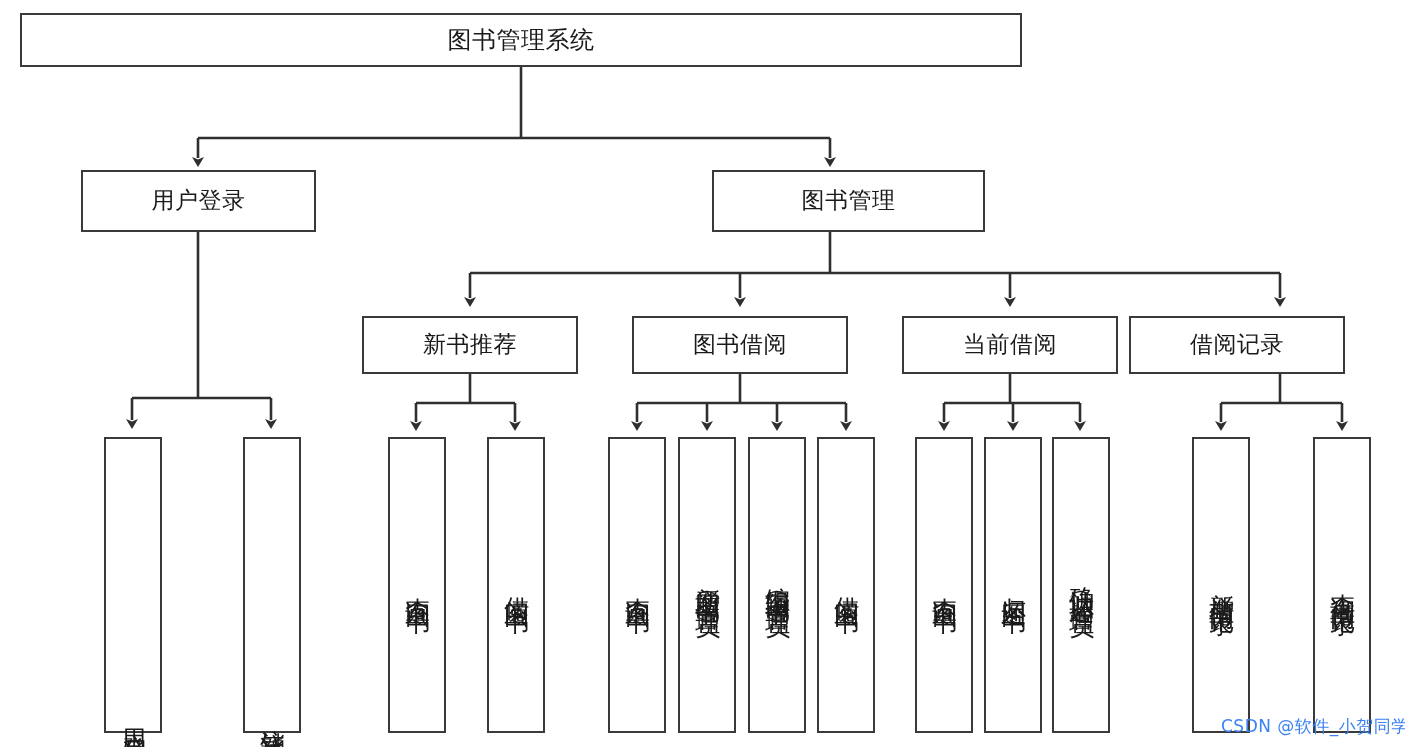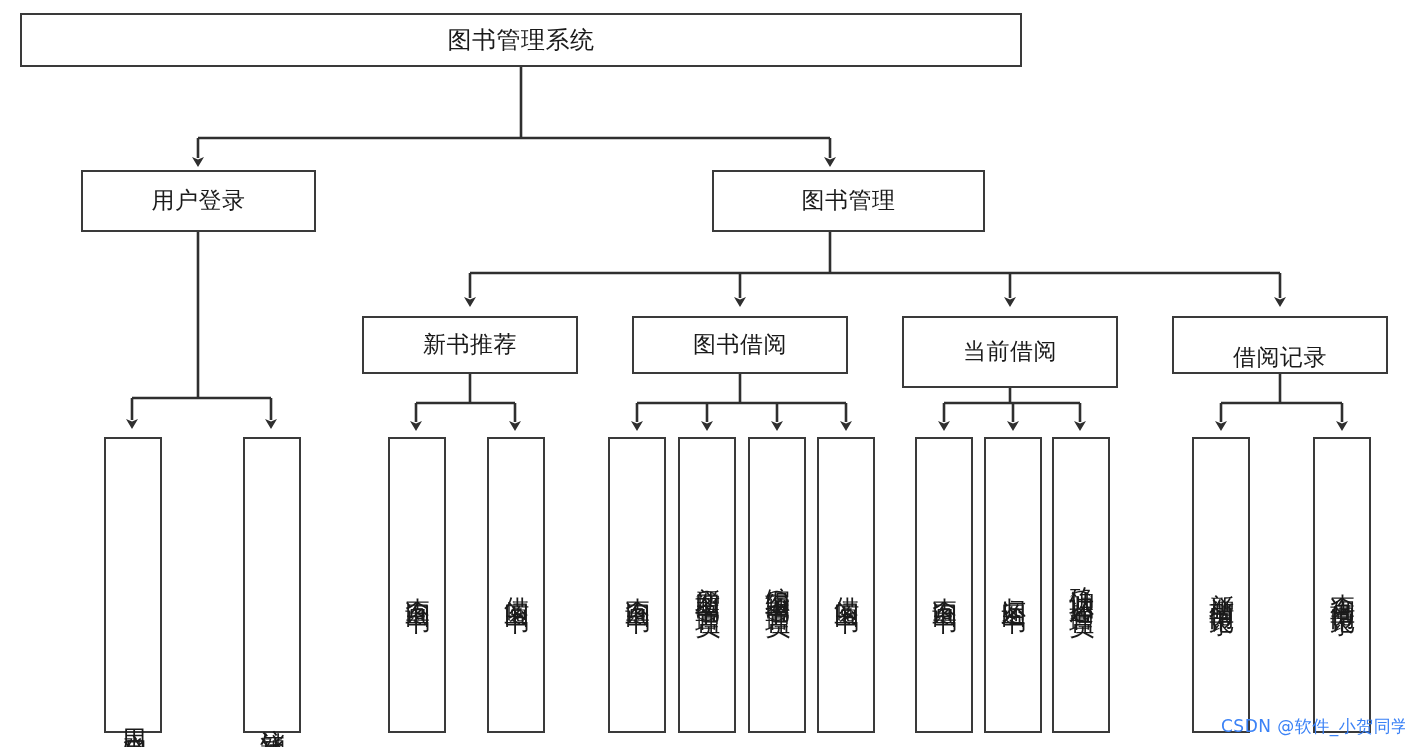--- a/index.html
+++ b/index.html
@@ -139,24 +139,24 @@
   <div class="node h" style="left:712px; top:170px; width:273px; height:62px;">
     <span class="node-label">图书管理</span>
   </div>
 
   <div class="node h" style="left:632px; top:316px; width:216px; height:58px;">
     <span class="node-label">图书借阅</span>
   </div>
   <div class="node h" style="left:362px; top:316px; width:216px; height:58px;">
     <span class="node-label">新书推荐</span>
   </div>
-  <div class="node h" style="left:902px; top:316px; width:216px; height:72px;">
+  <div class="node h" style="left:902px; top:316px; width:216px; height:58px;">
     <span class="node-label">当前借阅</span>
   </div>
-  <div class="node h" style="left:1172px; top:316px; width:216px; height:58px;align-items:flex-end;">
+  <div class="node h" style="left:1129px; top:316px; width:216px; height:58px;">
     <span class="node-label">借阅记录</span>
   </div>
 
   <div class="node v bottom" style="left:104px; top:437px; width:58px; height:296px;">
     <span class="node-label">用户登录</span>
   </div>
   <div class="node v bottom" style="left:243px; top:437px; width:58px; height:296px;">
     <span class="node-label">注销登录</span>
   </div>
 

